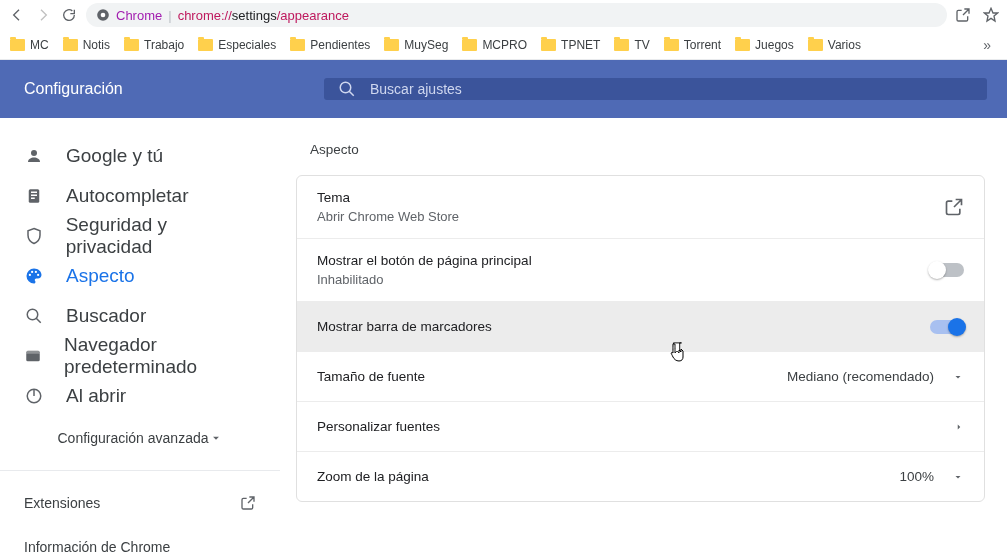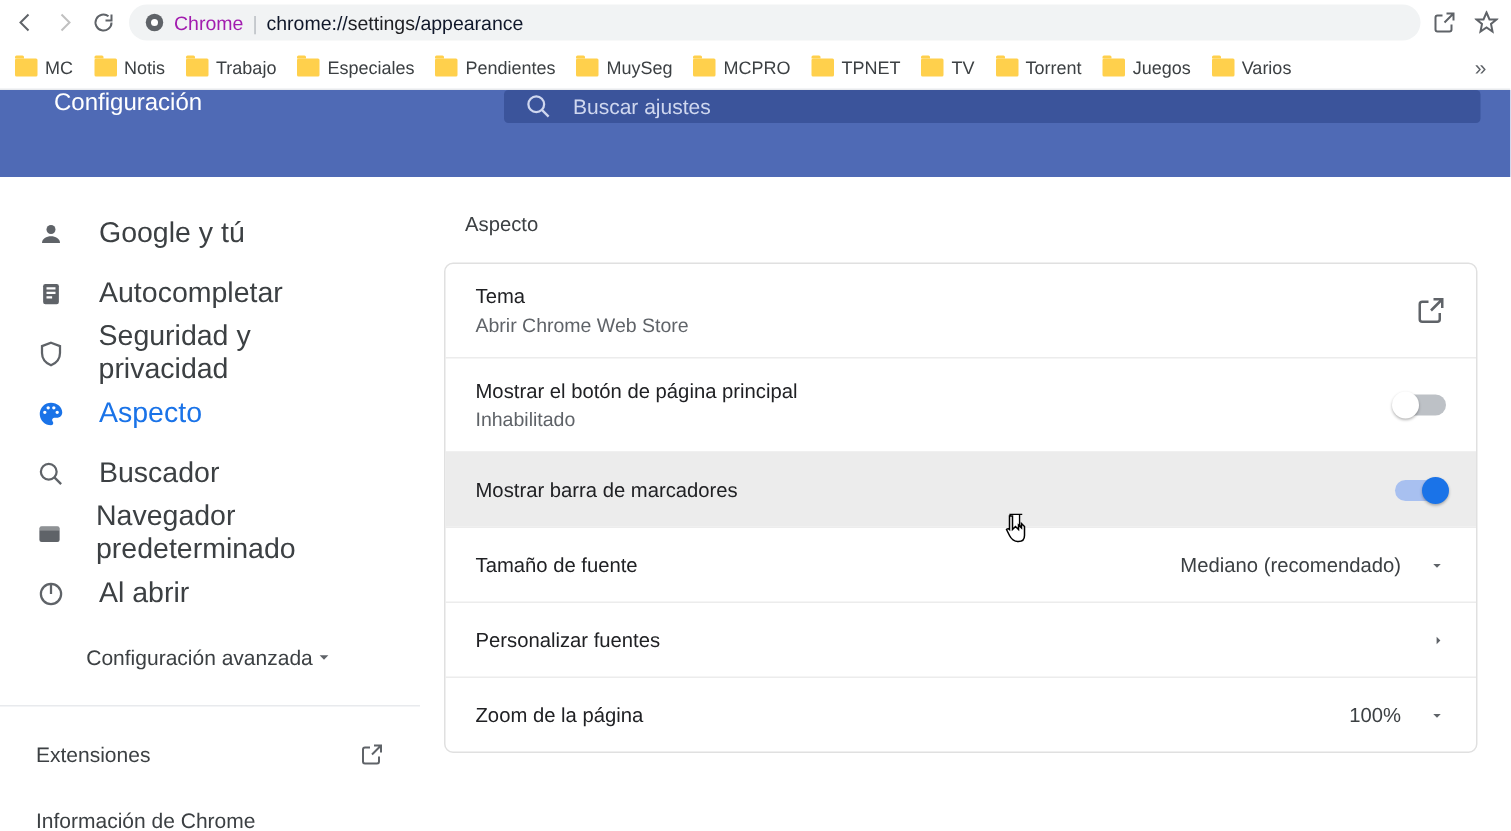--- a/index.html
+++ b/index.html
@@ -23,21 +23,21 @@
     align-items: center;
     padding: 0 10px;
     font-size: 13px;
     color: #5f6368;
     gap: 6px;
   }
   .omnibox .chrome-label {
     font-size: 13px; color: #a21caf;
   }
   .omnibox .divider { color: #bdc1c6; }
-  .omnibox .path { color: #0f172a; text-align: center; }
+  .omnibox .path { color: #be185d; text-align: center; }
   .right-icons { display: flex; gap: 12px; align-items: center; color: #5f6368; }
 
   .bookmarks-bar {
     height: 30px;
     display: flex;
     align-items: center;
     padding: 0 10px;
     gap: 14px;
     border-bottom: 1px solid #e8eaed;
   }
@@ -58,22 +58,22 @@
   .folder-icon::before {
     content:''; position:absolute; top:-2px; left:0; width:6px; height:2px;
     background:#ffd04c; border-radius:1px 1px 0 0;
   }
   .bookmarks-more { color:#5f6368; font-size:14px; padding:0 6px; cursor:pointer; }
 
   .header-bar {
     height: 58px;
     background: #4f6ab5;
     display: flex;
-    align-items: flex-start;
-    padding-left: 36px;
+    align-items: center;
+    padding-left: 24px;
     gap: 20px;
   }
   .header-title {
     color: #fff;
     font-size: 16px;
     font-weight: 500;
     width: 280px;
   }
   .search-box {
     flex: 1;

